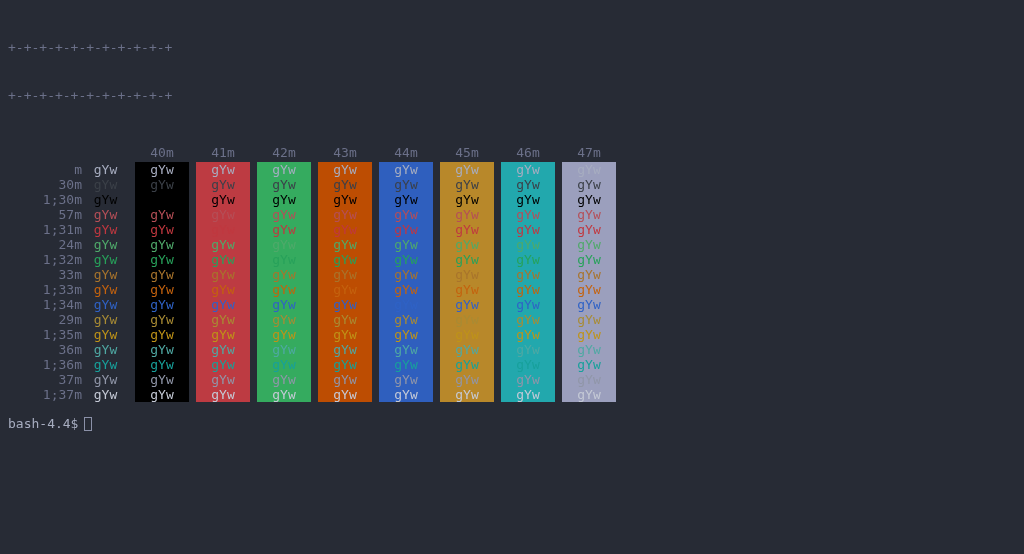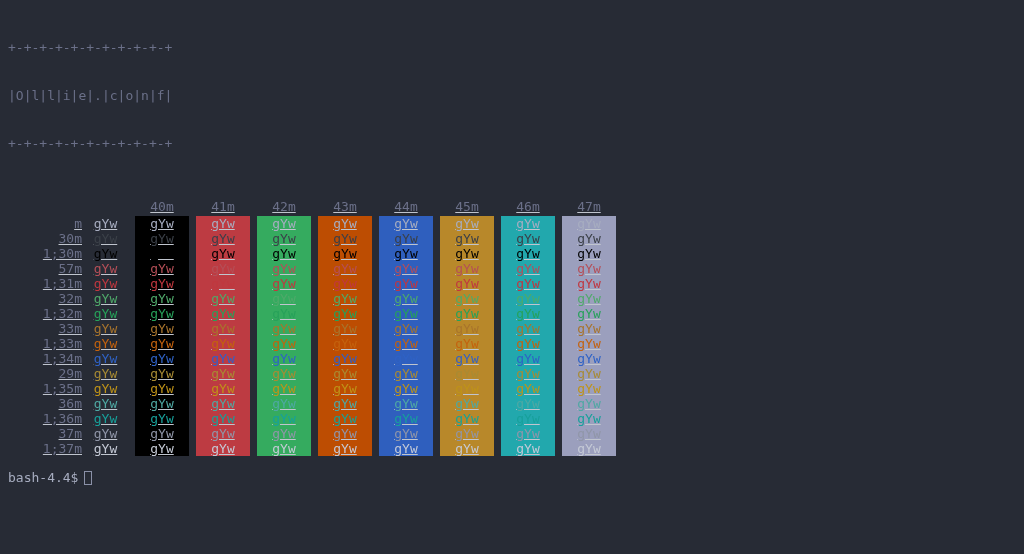--- a/index.html
+++ b/index.html
@@ -30,21 +30,21 @@
   .banner {
     color: #6b7089;
     line-height: 16px;
     white-space: pre;
     font-size: 13px;
     letter-spacing: 0px;
   }
   .banner div { height: 16px; }
 
   
-  .grid-wrap { margin-top: 14px; position: relative; text-decoration: underline; }
+  .grid-wrap { margin-top: 8px; position: relative; }
 
   table.grid {
     border-collapse: collapse;
     border-spacing: 0;
     table-layout: fixed;
   }
   table.grid td, table.grid th {
     padding: 0;
     margin: 0;
     font-weight: normal;
@@ -104,21 +104,20 @@
     background: transparent;
   }
 </style>
 </head>
 <body>
 
 <div class="term">
 
   <div class="banner">
     <div>+-+-+-+-+-+-+-+-+-+-+</div>
-    <div>|O|l|l|i|e|.|c|o|n|f|</div>
     <div>+-+-+-+-+-+-+-+-+-+-+</div>
   </div>
 
   <div class="grid-wrap">
     <table class="grid">
       <colgroup id="colgroup">
           <col class="c-label">
           <col class="c-plain">
           <col class="c-gap">
           <col class="c-bg">
@@ -261,21 +260,21 @@
             <td class="cell bold" style="color: rgb(192, 56, 63); background-color: rgb(47, 95, 190);">gYw</td>
             <td></td>
             <td class="cell bold" style="color: rgb(192, 56, 63); background-color: rgb(184, 136, 42);">gYw</td>
             <td></td>
             <td class="cell bold" style="color: rgb(192, 56, 63); background-color: rgb(34, 168, 173);">gYw</td>
             <td></td>
             <td class="cell bold" style="color: rgb(192, 56, 63); background-color: rgb(155, 159, 189);">gYw</td>
             <td></td>
           </tr>
           <tr>
-            <td class="label">32m</td>
+            <td class="label">24m</td>
             <td class="cell" style="color: rgb(79, 169, 106);">gYw</td>
             <td></td>
             <td class="cell" style="color: rgb(79, 169, 106); background-color: rgb(0, 0, 0);">gYw</td>
             <td></td>
             <td class="cell" style="color: rgb(79, 169, 106); background-color: rgb(189, 59, 66);">gYw</td>
             <td></td>
             <td class="cell" style="color: rgb(79, 169, 106); background-color: rgb(53, 171, 95);">gYw</td>
             <td></td>
             <td class="cell" style="color: rgb(79, 169, 106); background-color: rgb(189, 77, 2);">gYw</td>
             <td></td>

